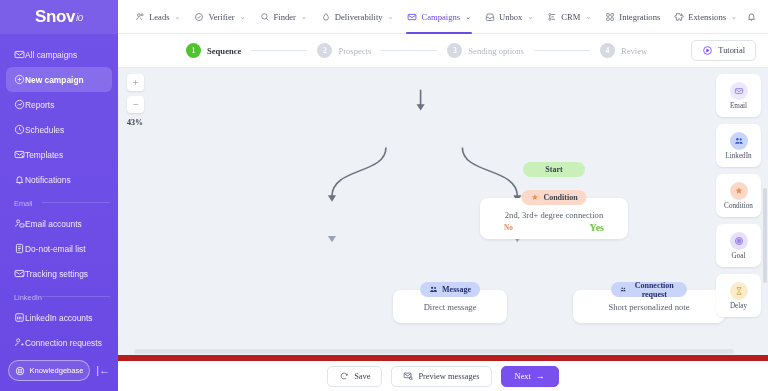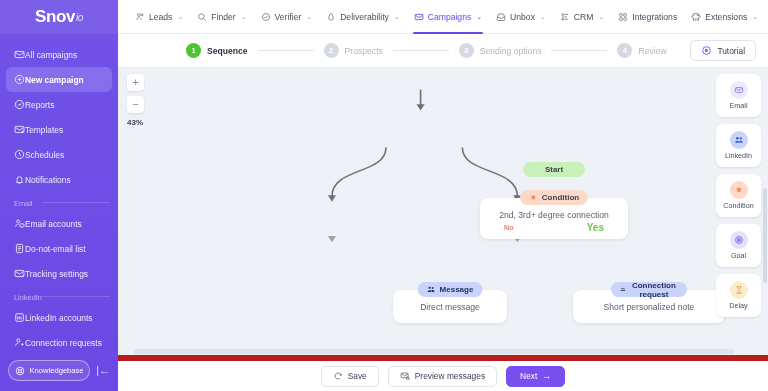--- a/index.html
+++ b/index.html
@@ -49,21 +49,21 @@
     border: 1px solid rgba(255,255,255,.45);
     background: rgba(255,255,255,.1);
     color: #fff; font-size: 7.6px;
     display: flex; align-items: center; justify-content: center; gap: 5px;
     cursor: pointer;
   }
   .kb-btn svg { width: 10px; height: 10px; stroke: #fff; fill: none; stroke-width: 1.3; }
   .collapse-btn { color: #e0d6fb; font-size: 11px; cursor: pointer; line-height: 1; padding: 0 2px; }
 
   
-  .main { flex: 1; display: flex; flex-direction: column; min-width: 0; position: relative; background: #fff; }
+  .main { flex: 1; display: flex; flex-direction: column; min-width: 0; position: relative; background: #fff; font-family: Liberation Serif, serif; }
 
   
   .topnav {
     height: 34px; border-bottom: 1px solid #e9ecf2;
     display: flex; align-items: center; padding: 0 8px 0 10px; gap: 0px;
     background: #fff; position: relative;
   }
   .topnav-item {
     display: flex; align-items: center; gap: 4px;
     font-size: 8.6px; color: #4a4f5e; padding: 0 7px; height: 34px;
@@ -216,35 +216,35 @@
               <circle cx="8" cy="8" r="6"></circle>
               <path d="M5.5 9.5l2-2 1.5 1.5 2-3"></path>
             </svg>
           </span>
         <span>Reports</span>
       </div>
 
       <div class="nav-item">
         <span class="ic">
             <svg viewBox="0 0 16 16">
+              <circle cx="8" cy="8" r="6"></circle>
+              <path d="M8 4.8V8l2.3 1.6"></path>
+            </svg>
+          </span>
+        <span>Schedules</span>
+      </div>
+
+      <div class="nav-item">
+        <span class="ic">
+            <svg viewBox="0 0 16 16">
               <rect x="1.5" y="3.5" width="13" height="9" rx="1.5"></rect>
               <path d="M2 5l6 4 6-4M11 11h3M12.5 9.5v3"></path>
             </svg>
           </span>
         <span>Templates</span>
-      </div>
-
-      <div class="nav-item">
-        <span class="ic">
-            <svg viewBox="0 0 16 16">
-              <circle cx="8" cy="8" r="6"></circle>
-              <path d="M8 4.8V8l2.3 1.6"></path>
-            </svg>
-          </span>
-        <span>Schedules</span>
       </div>
 
       <div class="nav-item">
         <span class="ic">
             <svg viewBox="0 0 16 16">
               <path d="M4.5 11V7.5a3.5 3.5 0 017 0V11l1 1.3H3.5z"></path>
               <path d="M6.8 13.2a1.3 1.3 0 002.4 0"></path>
             </svg>
           </span>
         <span>Notifications</span>
@@ -328,32 +328,32 @@
             <circle cx="6.2" cy="5" r="2.2"></circle>
             <path d="M2.6 12.6c0-2.1 1.7-3.4 3.6-3.4"></path>
             <path d="M10.4 12.6c0-1.6-.9-2.7-2.2-3.2"></path>
             <circle cx="11.4" cy="4.6" r="1.5"></circle>
           </svg>
         <span>Leads</span>
         <span class="caret">⌄</span>
       </div>
       <div class="topnav-item">
         <svg viewBox="0 0 16 16">
+            <circle cx="8" cy="8" r="5.6"></circle>
+            <path d="M5.6 8.2l1.7 1.7 3.2-3.6"></path>
+          </svg>
+        <span>Verifier</span>
+        <span class="caret">⌄</span>
+      </div>
+      <div class="topnav-item">
+        <svg viewBox="0 0 16 16">
             <circle cx="7" cy="7" r="4.3"></circle>
             <path d="M10.2 10.2L13.6 13.6"></path>
           </svg>
         <span>Finder</span>
-        <span class="caret">⌄</span>
-      </div>
-      <div class="topnav-item">
-        <svg viewBox="0 0 16 16">
-            <circle cx="8" cy="8" r="5.6"></circle>
-            <path d="M5.6 8.2l1.7 1.7 3.2-3.6"></path>
-          </svg>
-        <span>Verifier</span>
         <span class="caret">⌄</span>
       </div>
       <div class="topnav-item">
         <svg viewBox="0 0 16 16">
             <path d="M8 2.2S4.2 6.6 4.2 9.2a3.8 3.8 0 007.6 0C11.8 6.6 8 2.2 8 2.2z"></path>
           </svg>
         <span>Deliverability</span>
         <span class="caret">⌄</span>
       </div>
       <div class="topnav-item active">

